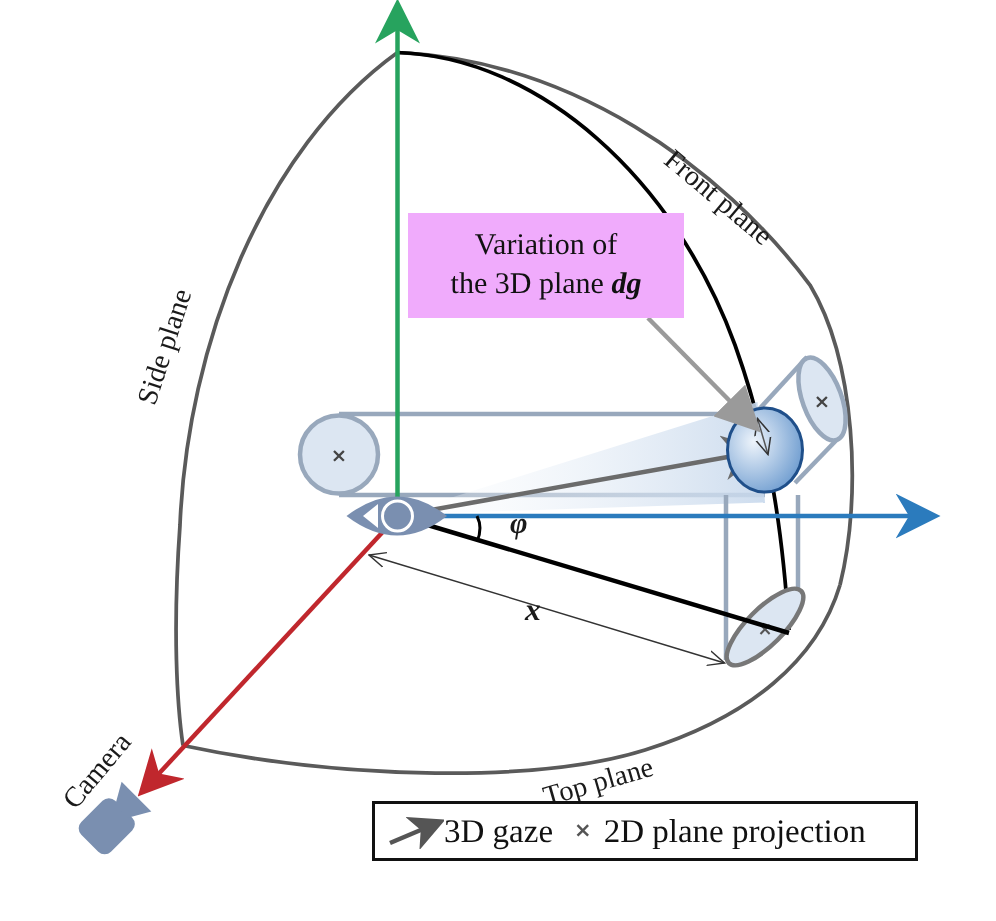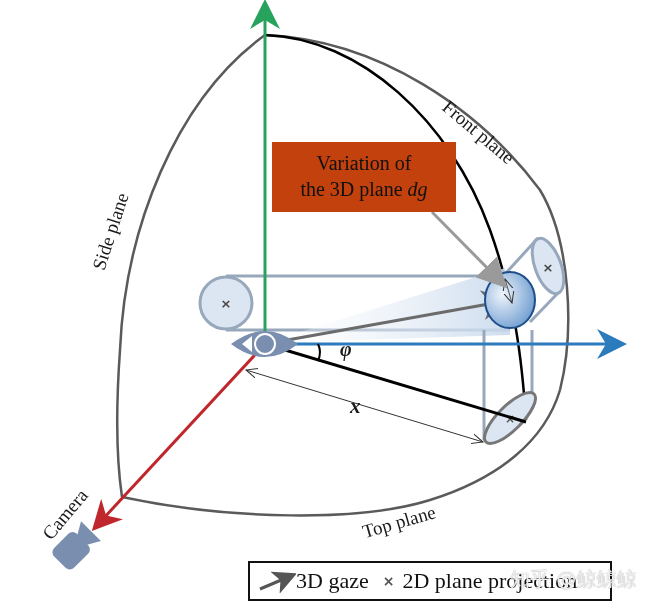--- a/index.html
+++ b/index.html
@@ -1,22 +1,22 @@
 <!DOCTYPE html>
 <html><head>
 <meta charset="utf-8">
 <style>
   html, body { margin: 0; padding: 0; background: #ffffff; }
   #stage { position: relative; width: 664px; height: 614px; overflow: hidden; background: #ffffff; }
   svg { position: absolute; left: 0; top: 0; }
   .lbl { position: absolute; font-family: "Liberation Serif", "DejaVu Serif", serif; color: #1a1a1a; white-space: nowrap; }
-  .callout { position: absolute; left: 272px; top: 142px; width: 184px; height: 70px; background: #c2410c;
+  .callout { position: absolute; left: 272px; top: 142px; width: 184px; height: 70px; background: #f0abfc;
              font-family: "Liberation Serif", "DejaVu Serif", serif; font-size: 20px; color: #111; text-align: center; line-height: 26px; padding-top: 8px; box-sizing: border-box; }
-  .callout b { font-style: italic; font-weight: normal; }
-  .legend { position: absolute; left: 248px; top: 561px; width: 364px; height: 40px; border: 2.5px solid #111; box-sizing: border-box;
+  .callout b { font-style: italic; font-weight: bold; }
+  .legend { position: absolute; left: 248px; top: 534px; width: 364px; height: 40px; border: 2.5px solid #111; box-sizing: border-box;
             font-family: "Liberation Serif", "DejaVu Serif", serif; font-size: 22px; color: #111; display: flex; align-items: center; padding-left: 6px; background: #fff; }
   .legend .item { display: flex; align-items: center; margin-right: 10px; }
   .legend .x { font-family: "DejaVu Sans", sans-serif; font-size: 14px; color: #555; margin: 0 8px 0 4px; font-weight: bold; }
   .watermark { position: absolute; left: 510px; top: 566px; font-family: "DejaVu Sans", sans-serif; font-size: 20px; color: rgba(255,255,255,0.85); text-shadow: 0 0 1px #888; }
 </style>
 </head>
 <body>
 
 <div id="stage">
   <svg width="664" height="614" viewBox="0 0 664 614">
@@ -136,14 +136,13 @@
             </marker>
           </defs>
         <line x1="4" y1="20" x2="30" y2="9" stroke="#555" stroke-width="3" marker-end="url(#lgArr)"></line>
       </svg>
       <span>3D gaze</span>
     </div>
     <span class="x">×</span>
     <span>2D plane projection</span>
   </div>
 
-  <div class="watermark">知乎 @鲸鲸鲸</div>
 </div>
 
 </body></html>

